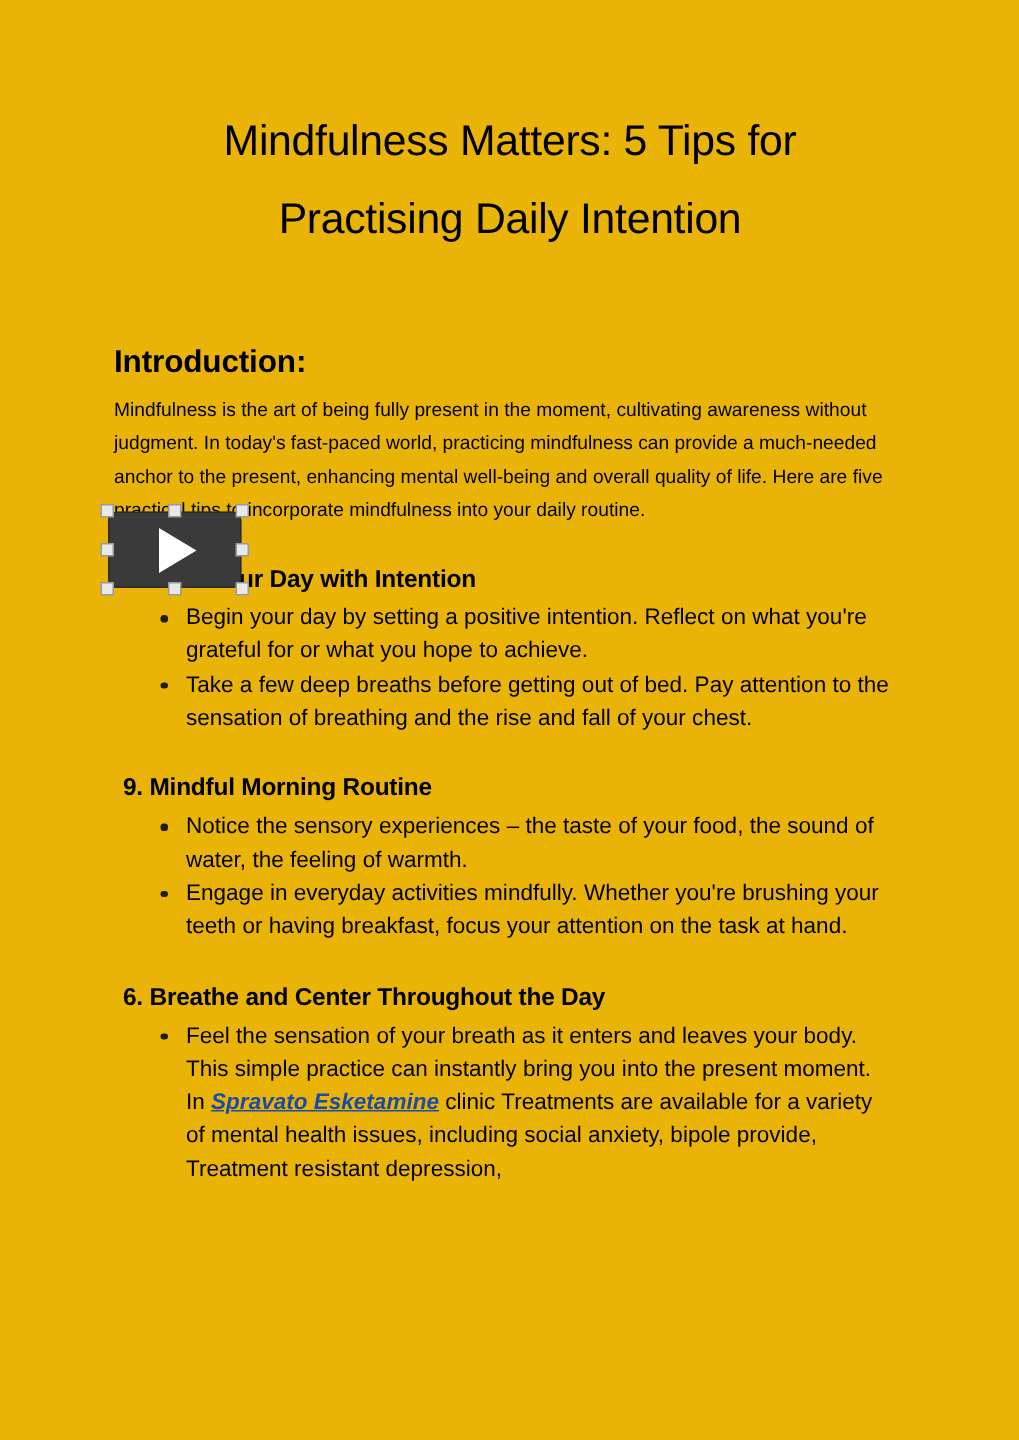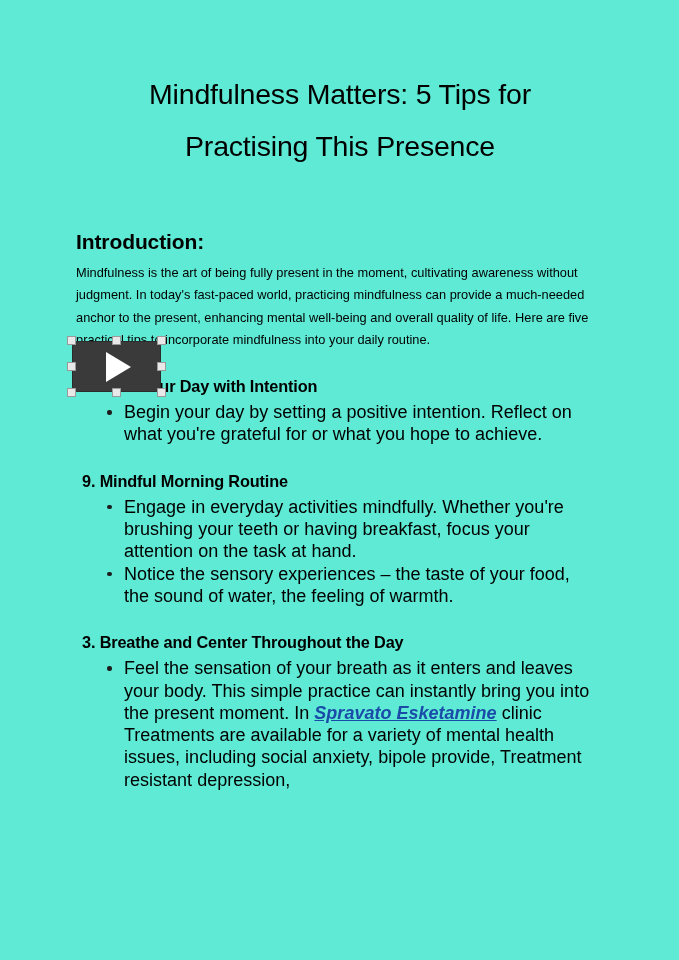--- a/index.html
+++ b/index.html
@@ -16,21 +16,21 @@
     color: #000000;
     -webkit-font-smoothing: antialiased;
   }
 
   .page {
     position: absolute;
     left: 0;
     top: 0;
     width: 679px;
     height: 960px;
-    background: #5eead4;
+    background: #eab308;
   }
 
   
   .doc-title {
     position: absolute;
     left: 60px;
     top: 68px;
     width: 560px;
     text-align: center;
     font-size: 28.5px;
@@ -78,21 +78,21 @@
     letter-spacing: -0.15px;
   }
   .bullets {
     list-style: none;
     margin: 0;
     padding: 0;
   }
   .bullets li {
     position: relative;
     padding-left: 48px;
-    font-size: 18px;
+    font-size: 15px;
     line-height: 22.3px;
     margin: 0;
     letter-spacing: 0.01px;
   }
   .bullets li::before {
     content: "";
     position: absolute;
     left: 31px;
     top: 9px;
     width: 4.5px;
@@ -154,45 +154,46 @@
   .handle.ml { left: 0; top: 50%; margin-top: -3.5px; }
   .handle.mr { right: 0; top: 50%; margin-top: -3.5px; }
 </style>
 </head>
 <body>
 
 <div class="page">
 
   <div class="doc-title">
     <span class="tline">Mindfulness Matters: 5 Tips for</span>
-    <span class="tline">Practising This Presence</span>
+    <span class="tline">Practising Daily Intention</span>
   </div>
 
   <div class="content">
 
     <h2 class="intro-heading">Introduction:</h2>
     <p class="intro-para">Mindfulness is the art of being fully present in the moment, cultivating awareness without judgment. In today's fast-paced world, practicing mindfulness can provide a much-needed anchor to the present, enhancing mental well-being and overall quality of life. Here are five practical tips to incorporate mindfulness into your daily routine.</p>
 
     <div class="section">
       <h3 class="section-heading">1. Start Your Day with Intention</h3>
       <ul class="bullets">
         <li>Begin your day by setting a positive intention. Reflect on what you're grateful for or what you hope to achieve.</li>
+        <li>Take a few deep breaths before getting out of bed. Pay attention to the sensation of breathing and the rise and fall of your chest.</li>
       </ul>
     </div>
 
     <div class="section">
       <h3 class="section-heading">9. Mindful Morning Routine</h3>
       <ul class="bullets">
+        <li>Notice the sensory experiences – the taste of your food, the sound of water, the feeling of warmth.</li>
         <li>Engage in everyday activities mindfully. Whether you're brushing your teeth or having breakfast, focus your attention on the task at hand.</li>
-        <li>Notice the sensory experiences – the taste of your food, the sound of water, the feeling of warmth.</li>
       </ul>
     </div>
 
     <div class="section">
-      <h3 class="section-heading">3. Breathe and Center Throughout the Day</h3>
+      <h3 class="section-heading">6. Breathe and Center Throughout the Day</h3>
       <ul class="bullets">
         <li><span>Feel the sensation of your breath as it enters and leaves your body. This simple practice can instantly bring you into the present moment. In</span> <a class="doc-link" href="#">Spravato Esketamine</a> <span>clinic Treatments are available for a variety of mental health issues, including social anxiety, bipole provide, Treatment resistant depression,</span></li>
       </ul>
     </div>
 
   </div>
 
   <div class="video-overlay">
     <div class="video-box">
       <div class="play-triangle"></div>

